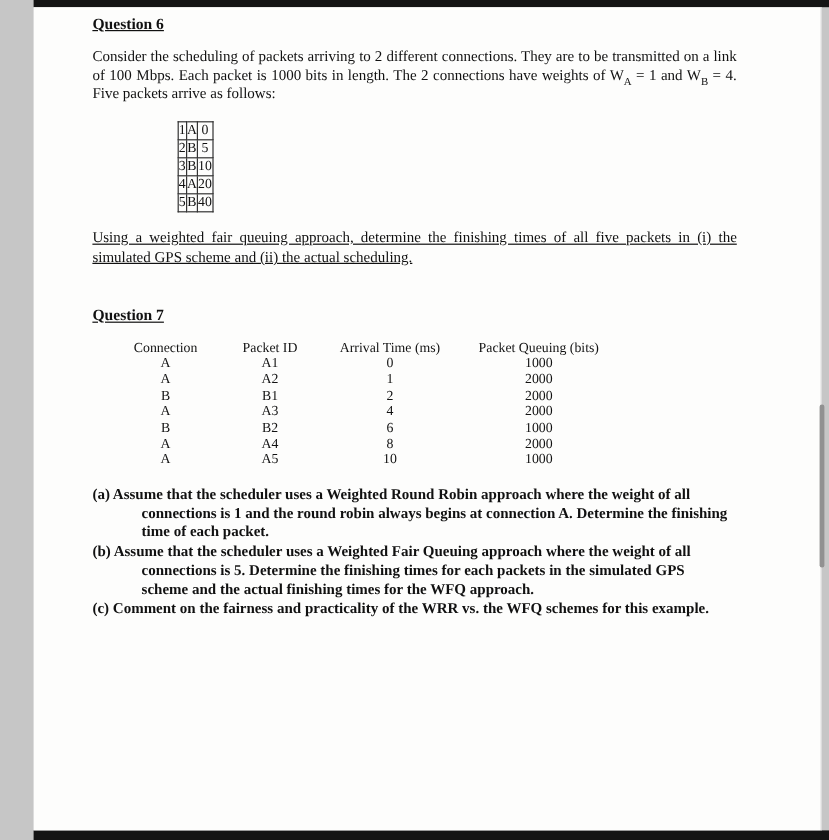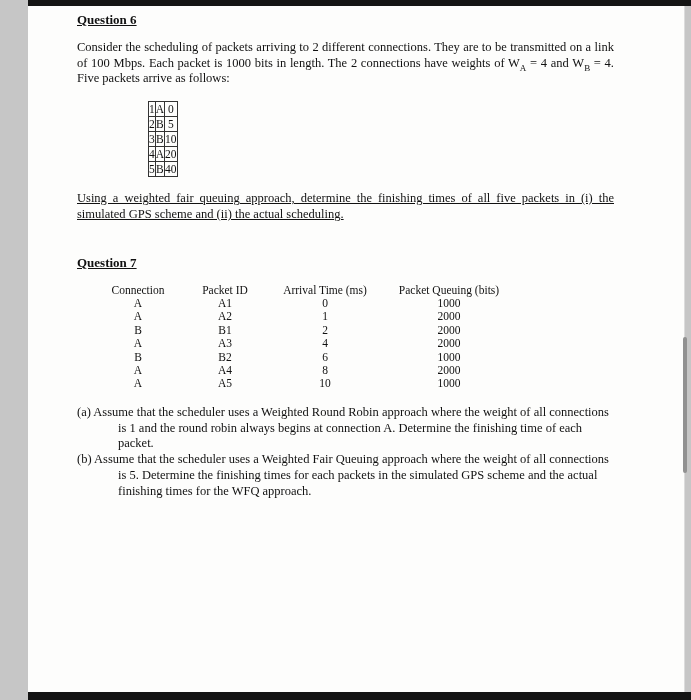--- a/index.html
+++ b/index.html
@@ -58,21 +58,21 @@
   }
   table.t2 th, table.t2 td {
     text-align: center;
     font-weight: normal;
     padding: 0;
     line-height: 13.4px;
   }
   .c1 { width: 110px; } .c2 { width: 64px; } .c3 { width: 136px; } .c4 { width: 112px; }
 
   .parts { margin: 14px 0 0 0; width: 532px; }
-  .part { padding-left: 41px; text-indent: -41px; margin: 0; text-align: left; }
+  .part { padding-left: 41px; text-indent: -41px; margin: 0; text-align: left; font-weight: bold; }
 
   .scroll-track {
     position: absolute; right: 6px; top: 6px; bottom: 8px;
     width: 1px; background: #dcdcdc;
   }
   .scroll-thumb {
     position: absolute; right: 4px; top: 337px;
     width: 4px; height: 136px;
     background: #919191; border-radius: 2px;
   }
@@ -81,21 +81,21 @@
 <body>
 
 <div class="edge-bar top"></div>
 <div class="edge-bar bottom"></div>
 
 <div class="page">
   <div class="content">
 
     <div class="q-title">Question 6</div>
 
-    <p class="para"><span>Consider the scheduling of packets arriving to 2 different connections. They are to be transmitted on a link of 100 Mbps. Each packet is 1000 bits in length. The 2 connections have weights of W</span><sub>A</sub><span> = 4 and W</span><sub>B</sub><span> = 4. Five packets arrive as follows:</span></p>
+    <p class="para"><span>Consider the scheduling of packets arriving to 2 different connections. They are to be transmitted on a link of 100 Mbps. Each packet is 1000 bits in length. The 2 connections have weights of W</span><sub>A</sub><span> = 1 and W</span><sub>B</sub><span> = 4. Five packets arrive as follows:</span></p>
 
     <table class="t1">
       <tbody>
       <tr>
         <td>1</td>
         <td>A</td>
         <td>0</td>
       </tr>
       <tr>
         <td>2</td>
@@ -174,19 +174,20 @@
         <td>A5</td>
         <td>10</td>
         <td>1000</td>
       </tr>
     </tbody>
       </table>
 
     <div class="parts">
       <p class="part"><span>(a)</span> <span>Assume that the scheduler uses a Weighted Round Robin approach where the weight of all connections is 1 and the round robin always begins at connection A. Determine the finishing time of each packet.</span></p>
       <p class="part"><span>(b)</span> <span>Assume that the scheduler uses a Weighted Fair Queuing approach where the weight of all connections is 5. Determine the finishing times for each packets in the simulated GPS scheme and the actual finishing times for the WFQ approach.</span></p>
+      <p class="part"><span>(c)</span> <span>Comment on the fairness and practicality of the WRR vs. the WFQ schemes for this example.</span></p>
     </div>
 
   </div>
 </div>
 
 <div class="scroll-track"></div>
 <div class="scroll-thumb"></div>
 
 </body></html>

